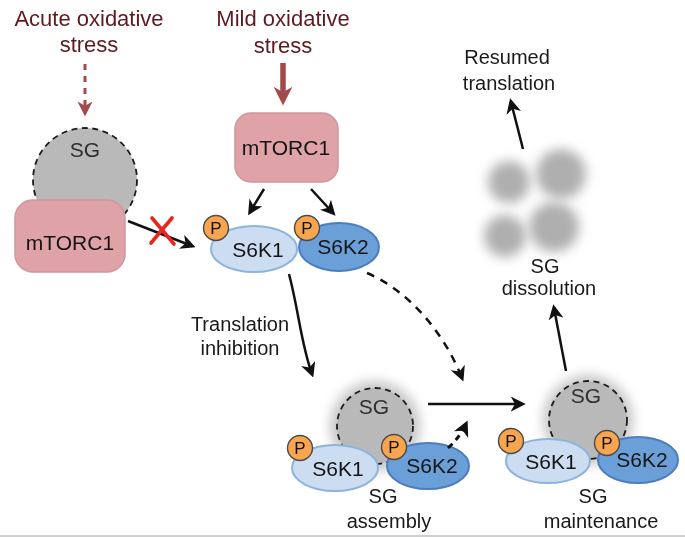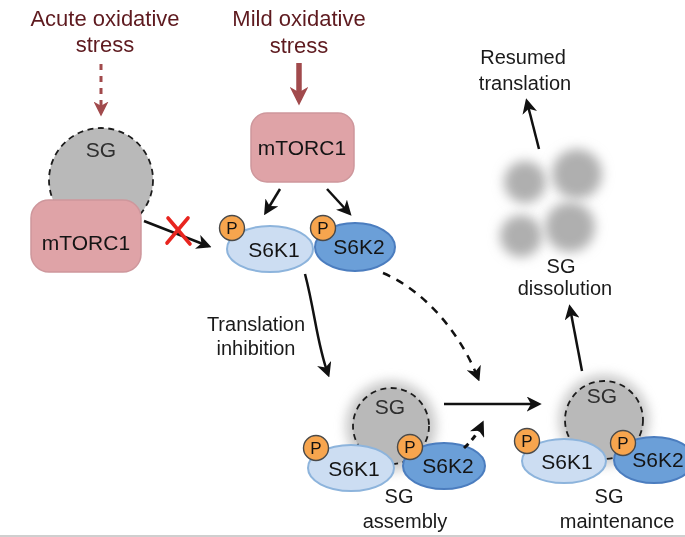--- a/index.html
+++ b/index.html
@@ -1,17 +1,17 @@
 <!DOCTYPE html>
 <html><head>
 <meta charset="utf-8">
 <style>
   html,body{margin:0;padding:0;background:#ffffff;}
   body{font-family:"Liberation Sans", sans-serif;}
-  .canvas-wrap{position:relative;width:685px;height:537px;background:#fff;border-bottom:2px solid #cfcfcf;box-sizing:border-box;padding-left:16px;}
+  .canvas-wrap{position:relative;width:685px;height:537px;background:#fff;border-bottom:2px solid #cfcfcf;box-sizing:border-box;}
   svg{display:block;}
   text{font-family:"Liberation Sans", sans-serif;}
   .maroon{fill:#5E1A1F;font-size:22px;}
   .blacktxt{fill:#1a1a1a;font-size:20px;}
   .boxtxt{fill:#141414;font-size:21px;}
   .sgtxt{fill:#2e2e2e;font-size:21px;}
   .ptxt{fill:#111;font-size:17px;}
   .pinkbox{fill:#DFA3A7;stroke:#CE979C;stroke-width:1.5;}
   .sgcircle{fill:#B9B9B9;stroke:#1c1c1c;stroke-width:1.8;stroke-dasharray:6 4.5;}
   .glow{fill:#8F8F8F;opacity:.5;filter:url(#soft);}

